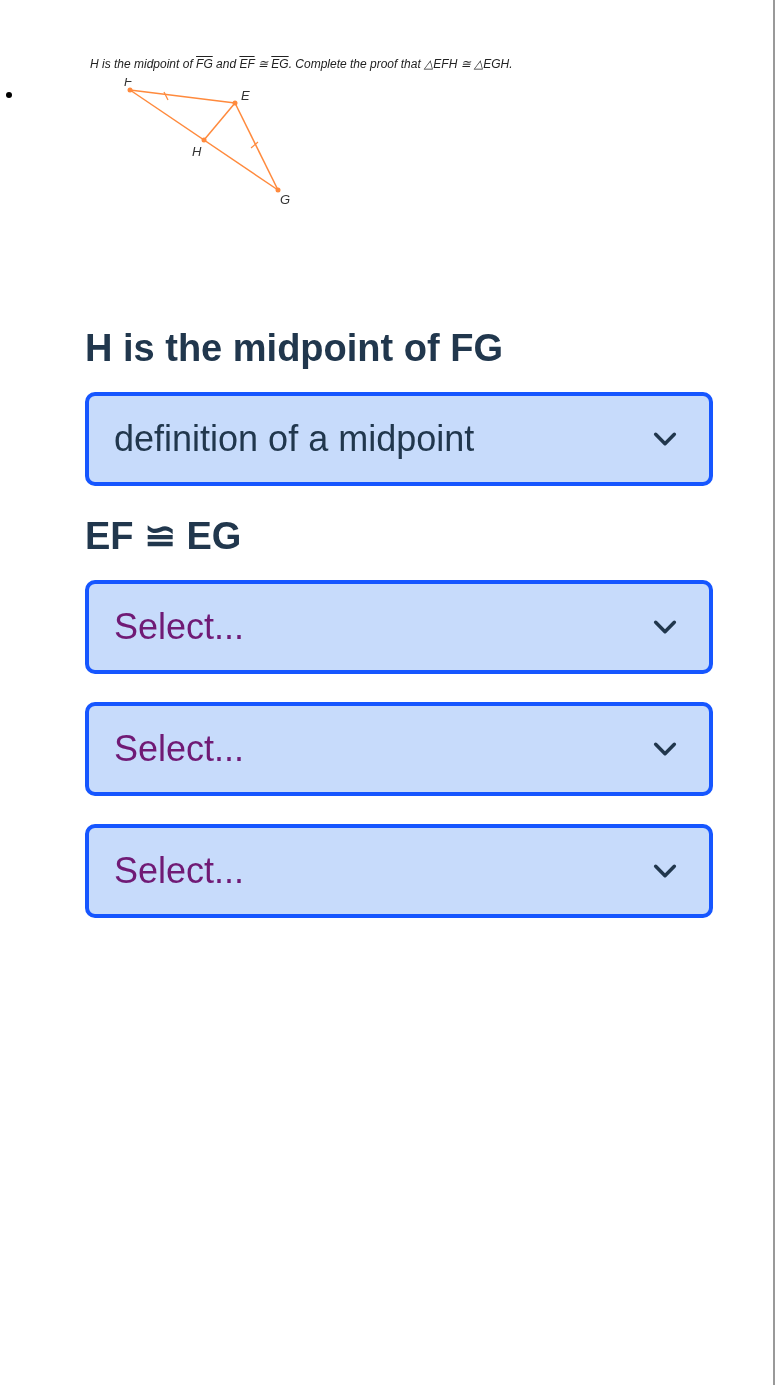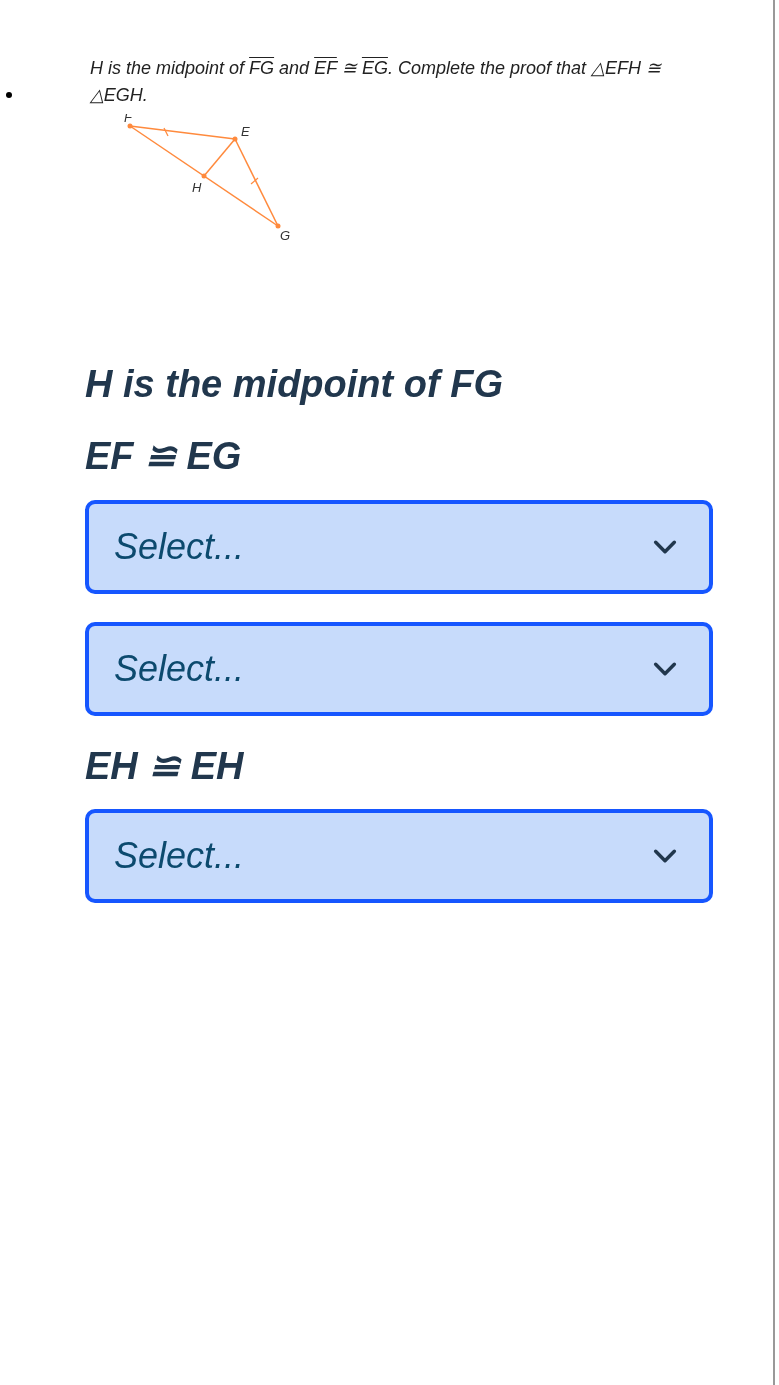--- a/index.html
+++ b/index.html
@@ -13,21 +13,21 @@
   .page {
     width: 775px;
     border-right: 2px solid #999;
     min-height: 1385px;
     padding: 0;
     position: relative;
   }
   .problem-header {
     padding: 55px 85px 0 90px;
     font-style: italic;
-    font-size: 18px;
+    font-size: 12px;
     color: #222;
     line-height: 1.5;
   }
   .overline {
     text-decoration: overline;
     font-style: italic;
   }
   .bullet {
     position: absolute;
     left: 6px;
@@ -44,21 +44,20 @@
   .diagram svg { display:block; }
   .vlabel {
     font-family: Arial, sans-serif;
     font-style: italic;
     font-size: 13px;
     fill: #333;
   }
   .proof-area {
     padding: 0 60px 0 85px;
     margin-top: 115px;
-    font-style: italic;
   }
   .statement {
     font-size: 38px;
     font-weight: 700;
     color: #21374d;
     margin-bottom: 22px;
     margin-top: 30px;
     line-height: 1.1;
   }
   .statement:first-child { margin-top: 0; }
@@ -73,21 +72,21 @@
     justify-content: space-between;
     padding: 0 30px 0 25px;
     cursor: pointer;
     margin-bottom: 28px;
   }
   .dropdown .dd-text {
     font-size: 36px;
     font-weight: 400;
   }
   .dd-selected { color: #21374d; }
-  .dd-placeholder { color: #0c4a6e; }
+  .dd-placeholder { color: #701a75; }
   .chevron {
     width: 28px;
     height: 28px;
     flex-shrink: 0;
   }
   .chevron svg { width: 100%; height: 100%; display:block; }
   .congruent {
     font-family: Arial, sans-serif;
     font-weight: 700;
     position: relative;
@@ -128,20 +127,28 @@
       <text class="vlabel" x="170" y="126">G</text>
       <text class="vlabel" x="82" y="78">H</text>
     </svg>
   </div>
 
   <div class="proof-area">
 
     <div class="statement">
       <span>H is the midpoint of FG</span>
     </div>
+    <div class="dropdown">
+      <span class="dd-text dd-selected">definition of a midpoint</span>
+      <span class="chevron">
+        <svg viewBox="0 0 24 24">
+            <path d="M4 8 L12 16 L20 8" fill="none" stroke="#21374d" stroke-width="3" stroke-linecap="round" stroke-linejoin="round"></path>
+          </svg>
+      </span>
+    </div>
 
     <div class="statement">
       EF <span class="congruent">≌</span> EG
     </div>
     <div class="dropdown">
       <span class="dd-text dd-placeholder">Select...</span>
       <span class="chevron">
         <svg viewBox="0 0 24 24">
             <path d="M4 8 L12 16 L20 8" fill="none" stroke="#21374d" stroke-width="3" stroke-linecap="round" stroke-linejoin="round"></path>
           </svg>
@@ -150,23 +157,20 @@
 
     <div class="dropdown">
       <span class="dd-text dd-placeholder">Select...</span>
       <span class="chevron">
         <svg viewBox="0 0 24 24">
             <path d="M4 8 L12 16 L20 8" fill="none" stroke="#21374d" stroke-width="3" stroke-linecap="round" stroke-linejoin="round"></path>
           </svg>
       </span>
     </div>
 
-    <div class="statement">
-      EH <span class="congruent">≌</span> EH
-    </div>
     <div class="dropdown">
       <span class="dd-text dd-placeholder">Select...</span>
       <span class="chevron">
         <svg viewBox="0 0 24 24">
             <path d="M4 8 L12 16 L20 8" fill="none" stroke="#21374d" stroke-width="3" stroke-linecap="round" stroke-linejoin="round"></path>
           </svg>
       </span>
     </div>
 
 

